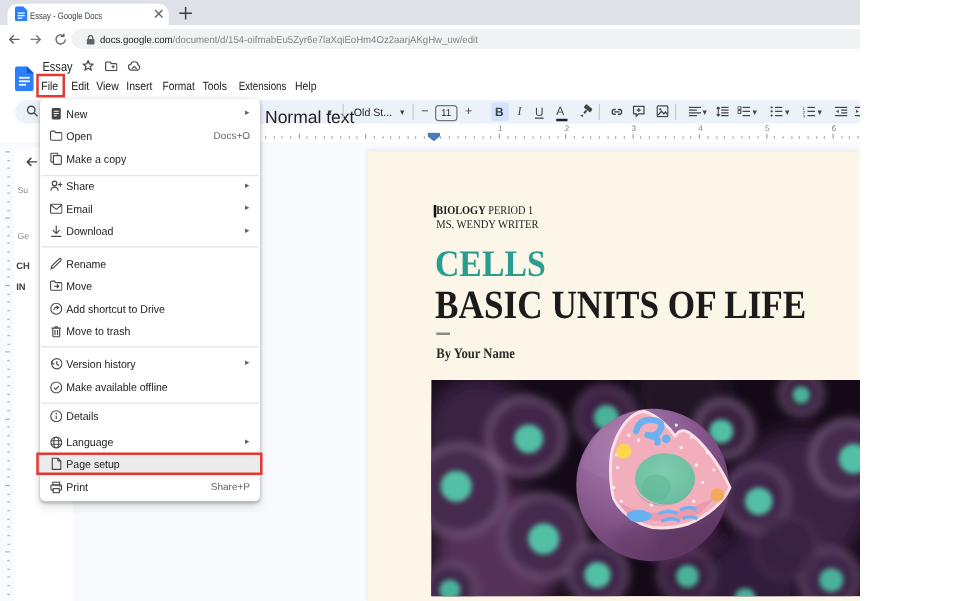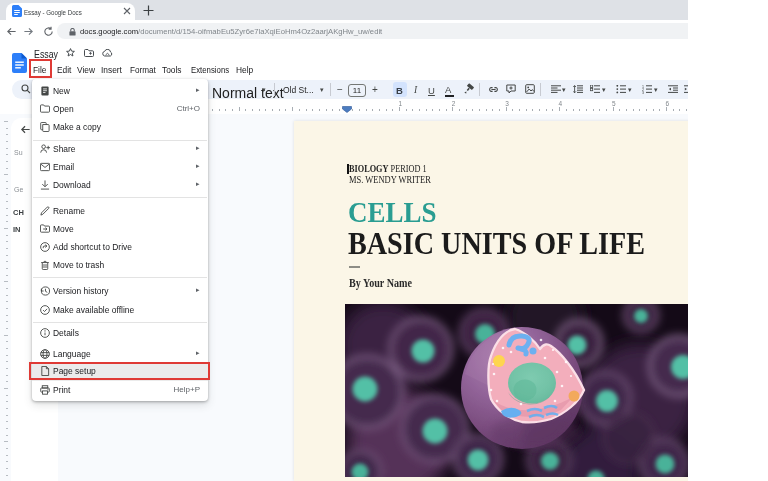--- a/index.html
+++ b/index.html
@@ -454,21 +454,21 @@
       <svg style="position:absolute;left:39.5px;top:86px" width="10" height="10" viewBox="0 0 11 11" stroke-width="1">
         <rect x="1.5" y="0.5" width="8" height="10" rx="1.2" fill="#444746"></rect>
         <path d="M3.4 3.2 h4.2 M3.4 5.2 h4.2 M3.4 7.2 h2.6" stroke="#fff" stroke-width="0.9"></path>
       </svg>
       <div style="position:absolute;left:53px;top:86px;font-size:9px;color:#202124;transform:scaleX(0.94);transform-origin:0 0;">New</div>
       <div style="position:absolute;left:196px;top:86px;font-size:7px;color:#5f6368;">▸</div>
       <svg style="position:absolute;left:39.5px;top:104px" width="10" height="10" viewBox="0 0 11 11" stroke-width="1">
         <path d="M0.5 2 A1 1 0 0 1 1.5 1 H4 L5 2.3 H9.5 A1 1 0 0 1 10.5 3.3 V8 A1 1 0 0 1 9.5 9 H1.5 A1 1 0 0 1 0.5 8 Z" fill="none" stroke="#444746"></path>
       </svg>
       <div style="position:absolute;left:53px;top:104px;font-size:9px;color:#202124;transform:scaleX(0.94);transform-origin:0 0;">Open</div>
-      <div style="position:absolute;left:140px;top:104px;width:60px;text-align:right;font-size:8px;color:#5f6368;">Ctrl+O</div>
+      <div style="position:absolute;left:140px;top:104px;width:60px;text-align:right;font-size:8px;color:#5f6368;">Docs+O</div>
       <svg style="position:absolute;left:39.5px;top:122px" width="10" height="10" viewBox="0 0 11 11" stroke-width="1">
         <rect x="0.8" y="0.5" width="6" height="8" rx="0.8" fill="none" stroke="#444746"></rect>
         <path d="M3 2.8 h6 a1 1 0 0 1 1 1 V9.5 a1 1 0 0 1 -1 1 h-5 a1 1 0 0 1 -1 -1 Z" fill="#fff" stroke="#444746"></path>
       </svg>
       <div style="position:absolute;left:53px;top:122px;font-size:9px;color:#202124;transform:scaleX(0.94);transform-origin:0 0;">Make a copy</div>
       <div style="position:absolute;left:33px;top:140px;width:174px;height:1px;background:#e3e3e3;"></div>
       <svg style="position:absolute;left:39.5px;top:144px" width="10" height="10" viewBox="0 0 11 11" stroke-width="1">
         <circle cx="4" cy="3" r="2" fill="none" stroke="#444746"></circle>
         <path d="M0.8 9.5 a3.2 3.2 0 0 1 6.4 0" fill="none" stroke="#444746"></path>
         <path d="M9 2 v4 M7 4 h4" stroke="#444746"></path>
@@ -541,19 +541,19 @@
         <path d="M7 0.5 V3 H9.5" fill="none" stroke="#444746"></path>
       </svg>
       <div style="position:absolute;left:53px;top:366px;font-size:9px;color:#202124;transform:scaleX(0.94);transform-origin:0 0;">Page setup</div>
       <svg style="position:absolute;left:39.5px;top:385px" width="10" height="10" viewBox="0 0 11 11" stroke-width="1">
         <rect x="2.5" y="0.8" width="6" height="2.5" fill="none" stroke="#444746"></rect>
         <rect x="0.8" y="3.3" width="9.4" height="4.5" rx="0.8" fill="none" stroke="#444746"></rect>
         <rect x="2.8" y="6.5" width="5.4" height="3.6" fill="#fff" stroke="#444746"></rect>
         <circle cx="8.7" cy="4.6" r="0.6" fill="#444746"></circle>
       </svg>
       <div style="position:absolute;left:53px;top:385px;font-size:9px;color:#202124;transform:scaleX(0.94);transform-origin:0 0;">Print</div>
-      <div style="position:absolute;left:140px;top:385px;width:60px;text-align:right;font-size:8px;color:#5f6368;">Help+P</div>
+      <div style="position:absolute;left:140px;top:385px;width:60px;text-align:right;font-size:8px;color:#5f6368;">Share+P</div>
     </div>
 
   <div class="abs" style="left:29px;top:58.5px;width:18.5px;height:15.5px;border:2.5px solid #df3a35;"></div>
   <div class="abs" style="left:29px;top:361.5px;width:177px;height:14.5px;border:2.5px solid #df3a35;"></div>
 
 </div>
 
 </body></html>

